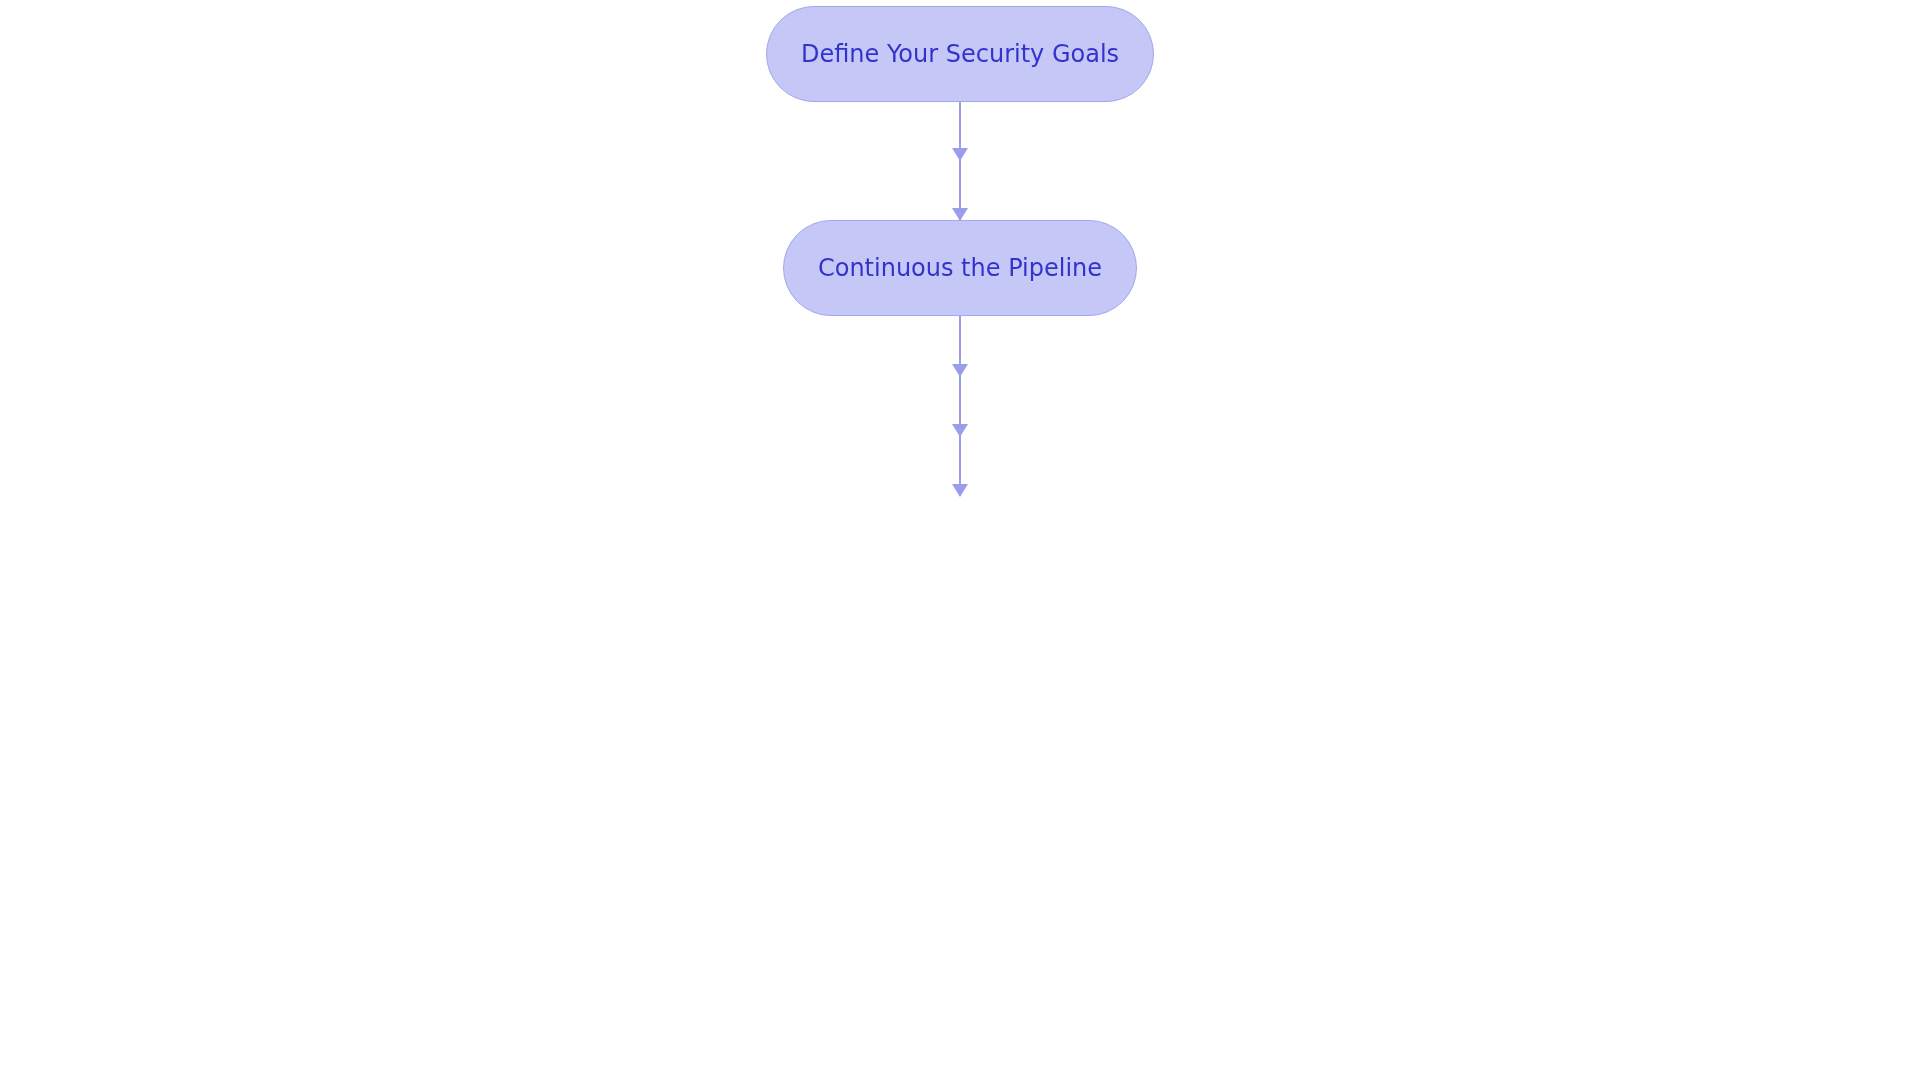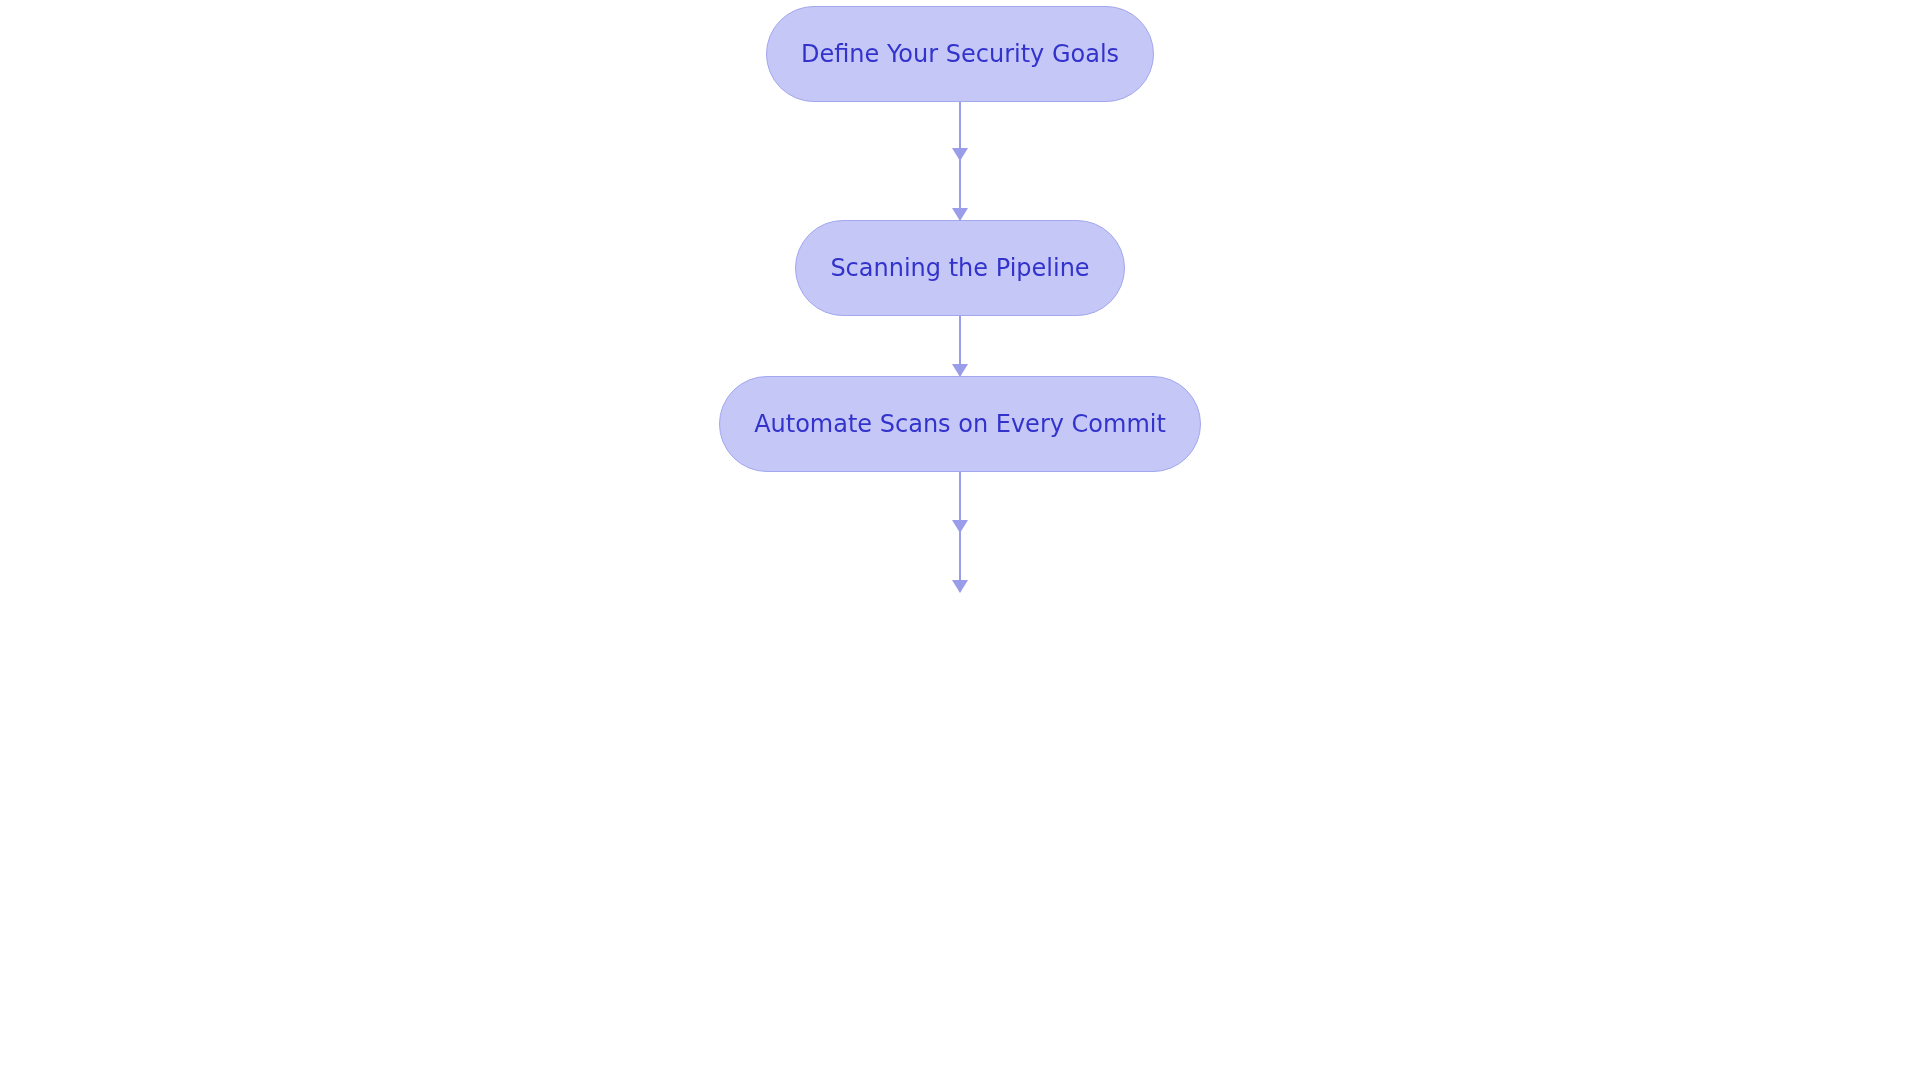--- a/index.html
+++ b/index.html
@@ -79,31 +79,28 @@
     <div class="arrow"></div>
   </div>
 
 
   <div class="connector" style="height:60px;">
     <div class="line"></div>
     <div class="arrow"></div>
   </div>
 
   <div class="node-row">
-    <div class="node">Scanning the Pipeline</div>
+    <div class="node">Continuous the Pipeline</div>
   </div>
 
   <div class="connector" style="height:60px;">
     <div class="line"></div>
     <div class="arrow"></div>
   </div>
 
-  <div class="node-row">
-    <div class="node">Automate Scans on Every Commit</div>
-  </div>
 
   <div class="connector" style="height:60px;">
     <div class="line"></div>
     <div class="arrow"></div>
   </div>
 
 
   <div class="connector" style="height:60px;">
     <div class="line"></div>
     <div class="arrow"></div>

